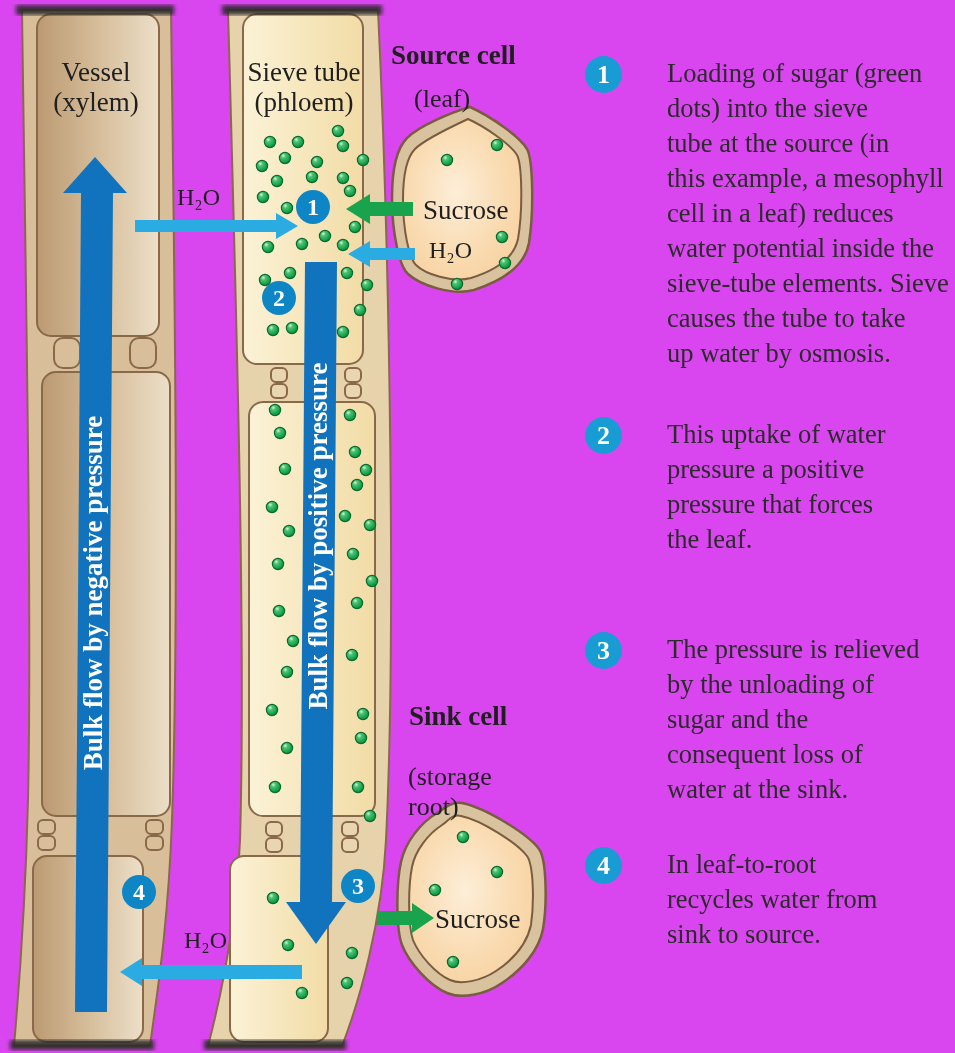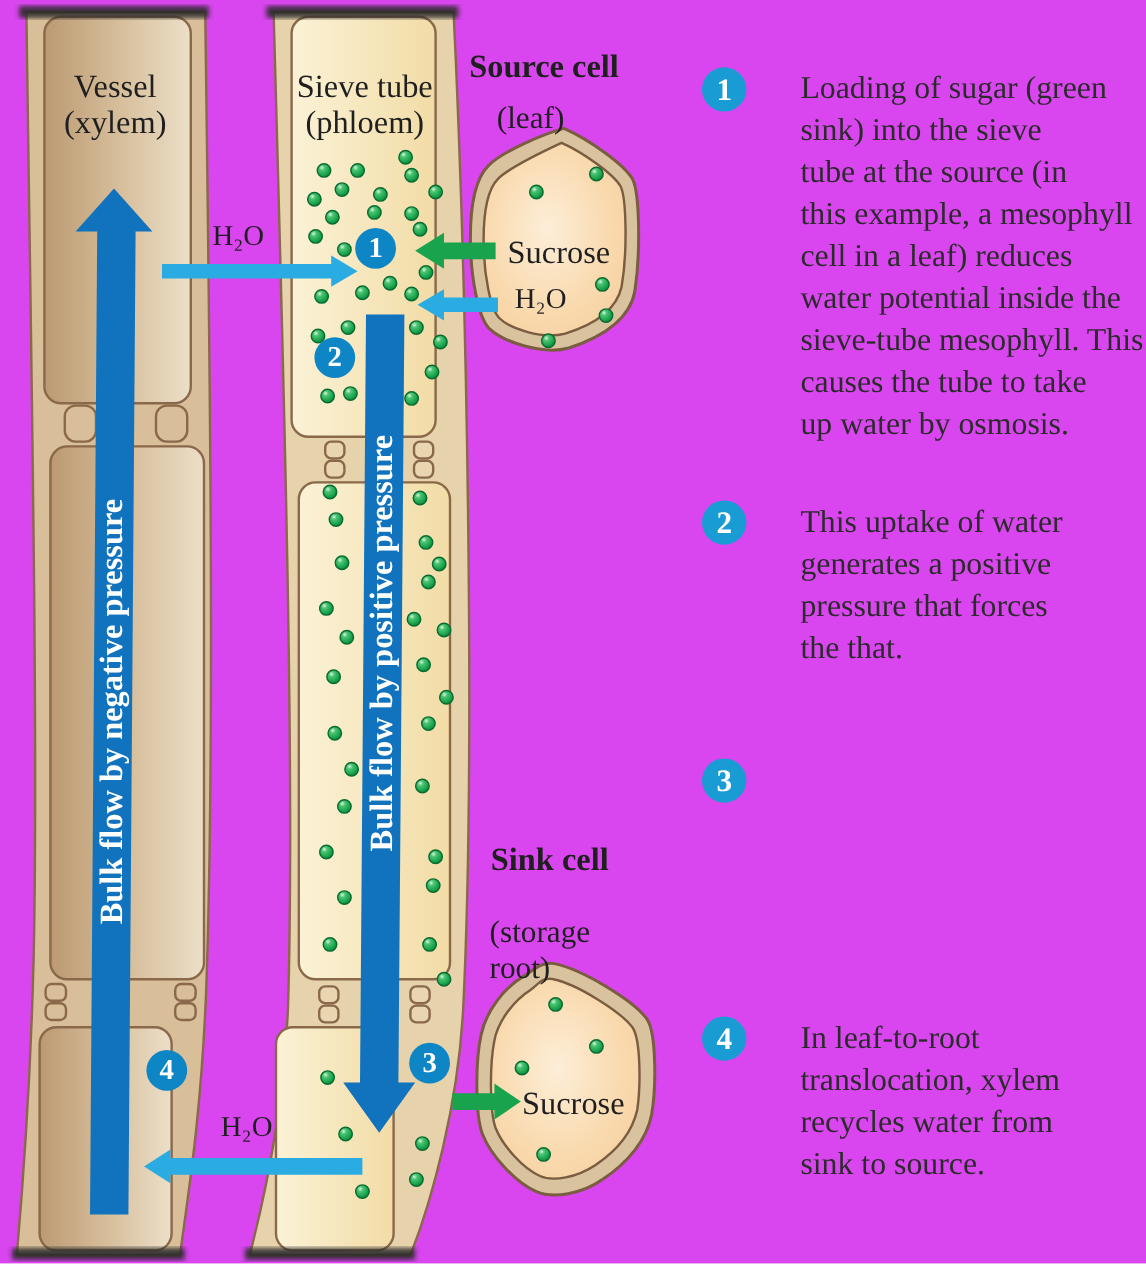--- a/index.html
+++ b/index.html
@@ -231,46 +231,52 @@
   <div class="marker" id="marker-1">1</div>
   <div class="marker" id="marker-2">2</div>
   <div class="marker" id="marker-3">3</div>
   <div class="marker" id="marker-4">4</div>
 
   <div id="steps-column">
       <div class="step step-1">
         <div class="badge">1</div>
         <div class="step-text">
           <div>Loading of sugar (green</div>
-          <div>sink) into the sieve</div>
+          <div>dots) into the sieve</div>
           <div>tube at the source (in</div>
           <div>this example, a mesophyll</div>
           <div>cell in a leaf) reduces</div>
           <div>water potential inside the</div>
-          <div>sieve-tube mesophyll. This</div>
+          <div>sieve-tube elements. Sieve</div>
           <div>causes the tube to take</div>
           <div>up water by osmosis.</div>
         </div>
       </div>
       <div class="step step-2">
         <div class="badge">2</div>
         <div class="step-text">
           <div>This uptake of water</div>
-          <div>generates a positive</div>
+          <div>pressure a positive</div>
           <div>pressure that forces</div>
-          <div>the that.</div>
+          <div>the leaf.</div>
         </div>
       </div>
       <div class="step step-3">
         <div class="badge">3</div>
+        <div class="step-text">
+          <div>The pressure is relieved</div>
+          <div>by the unloading of</div>
+          <div>sugar and the</div>
+          <div>consequent loss of</div>
+          <div>water at the sink.</div>
+        </div>
       </div>
       <div class="step step-4">
         <div class="badge">4</div>
         <div class="step-text">
           <div>In leaf-to-root</div>
-          <div>translocation, xylem</div>
           <div>recycles water from</div>
           <div>sink to source.</div>
         </div>
       </div>
     </div>
 
 </div>
 
 </body></html>

